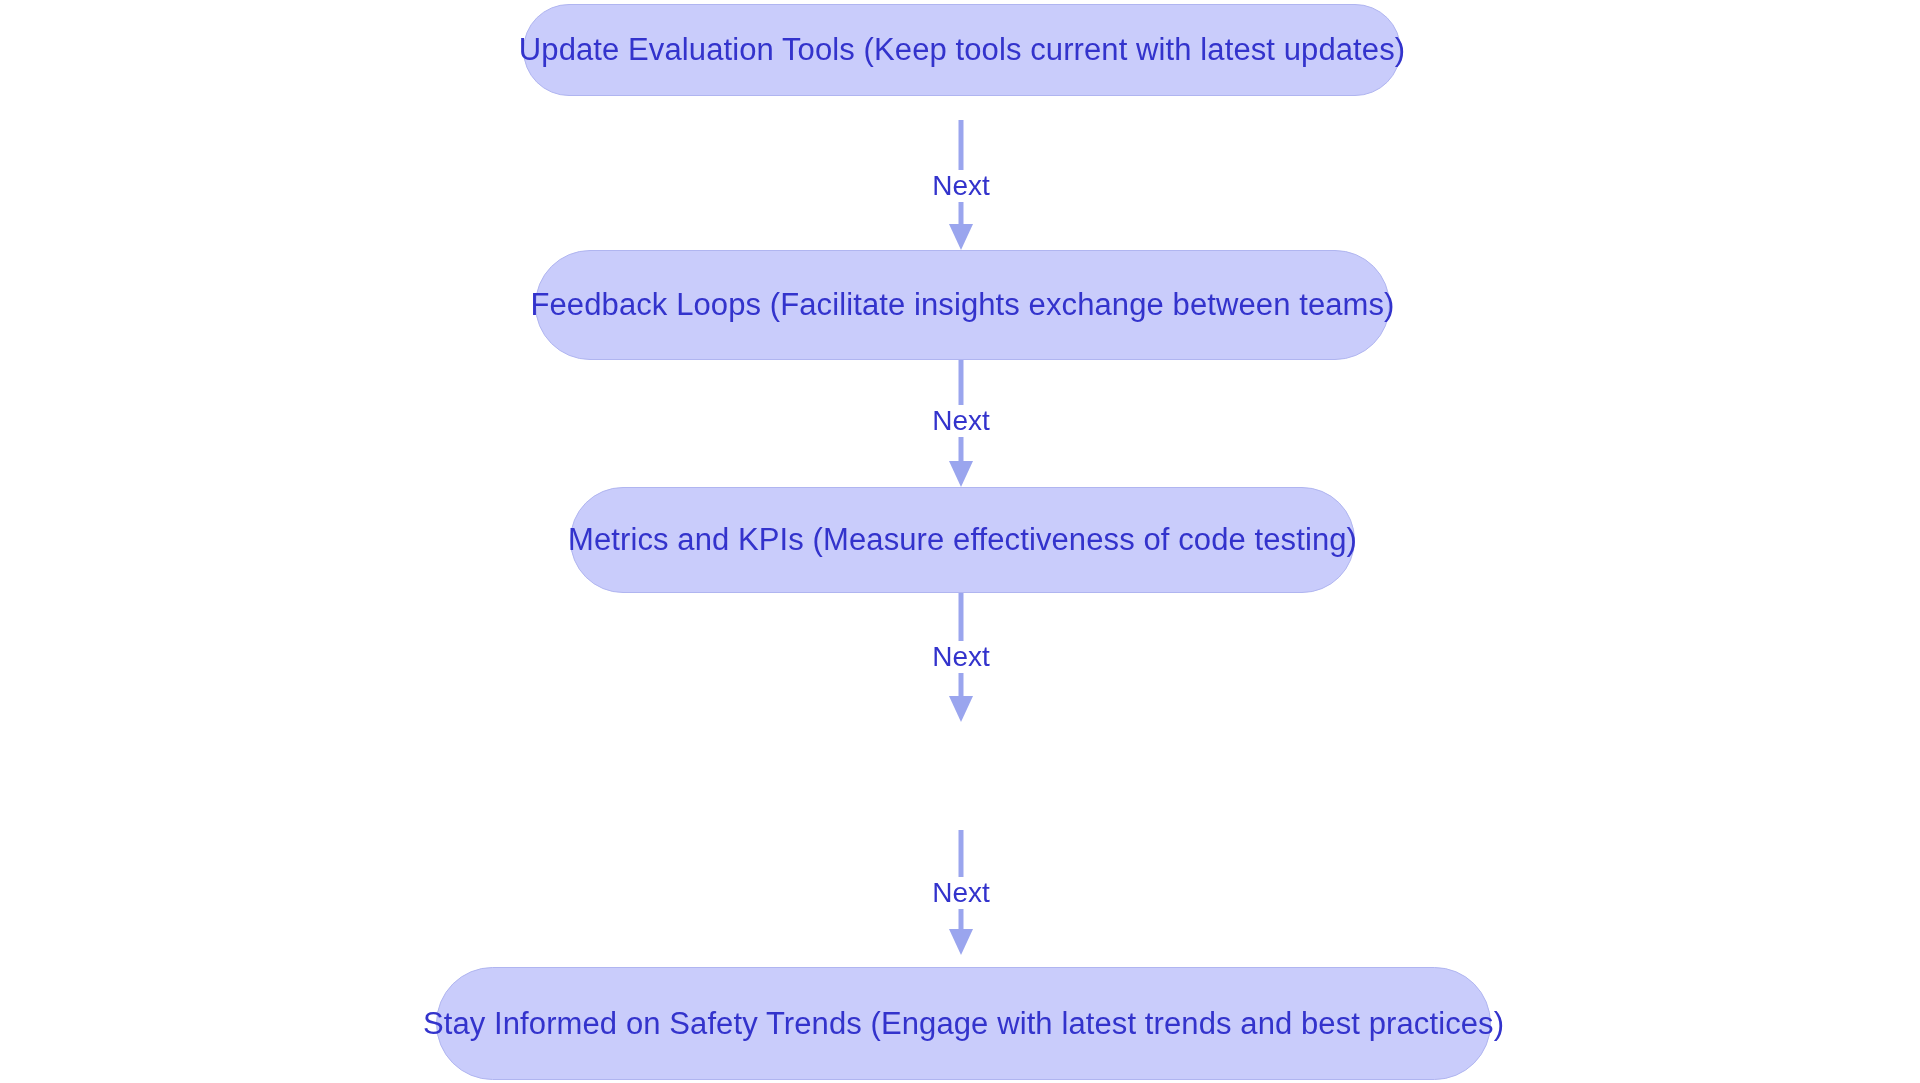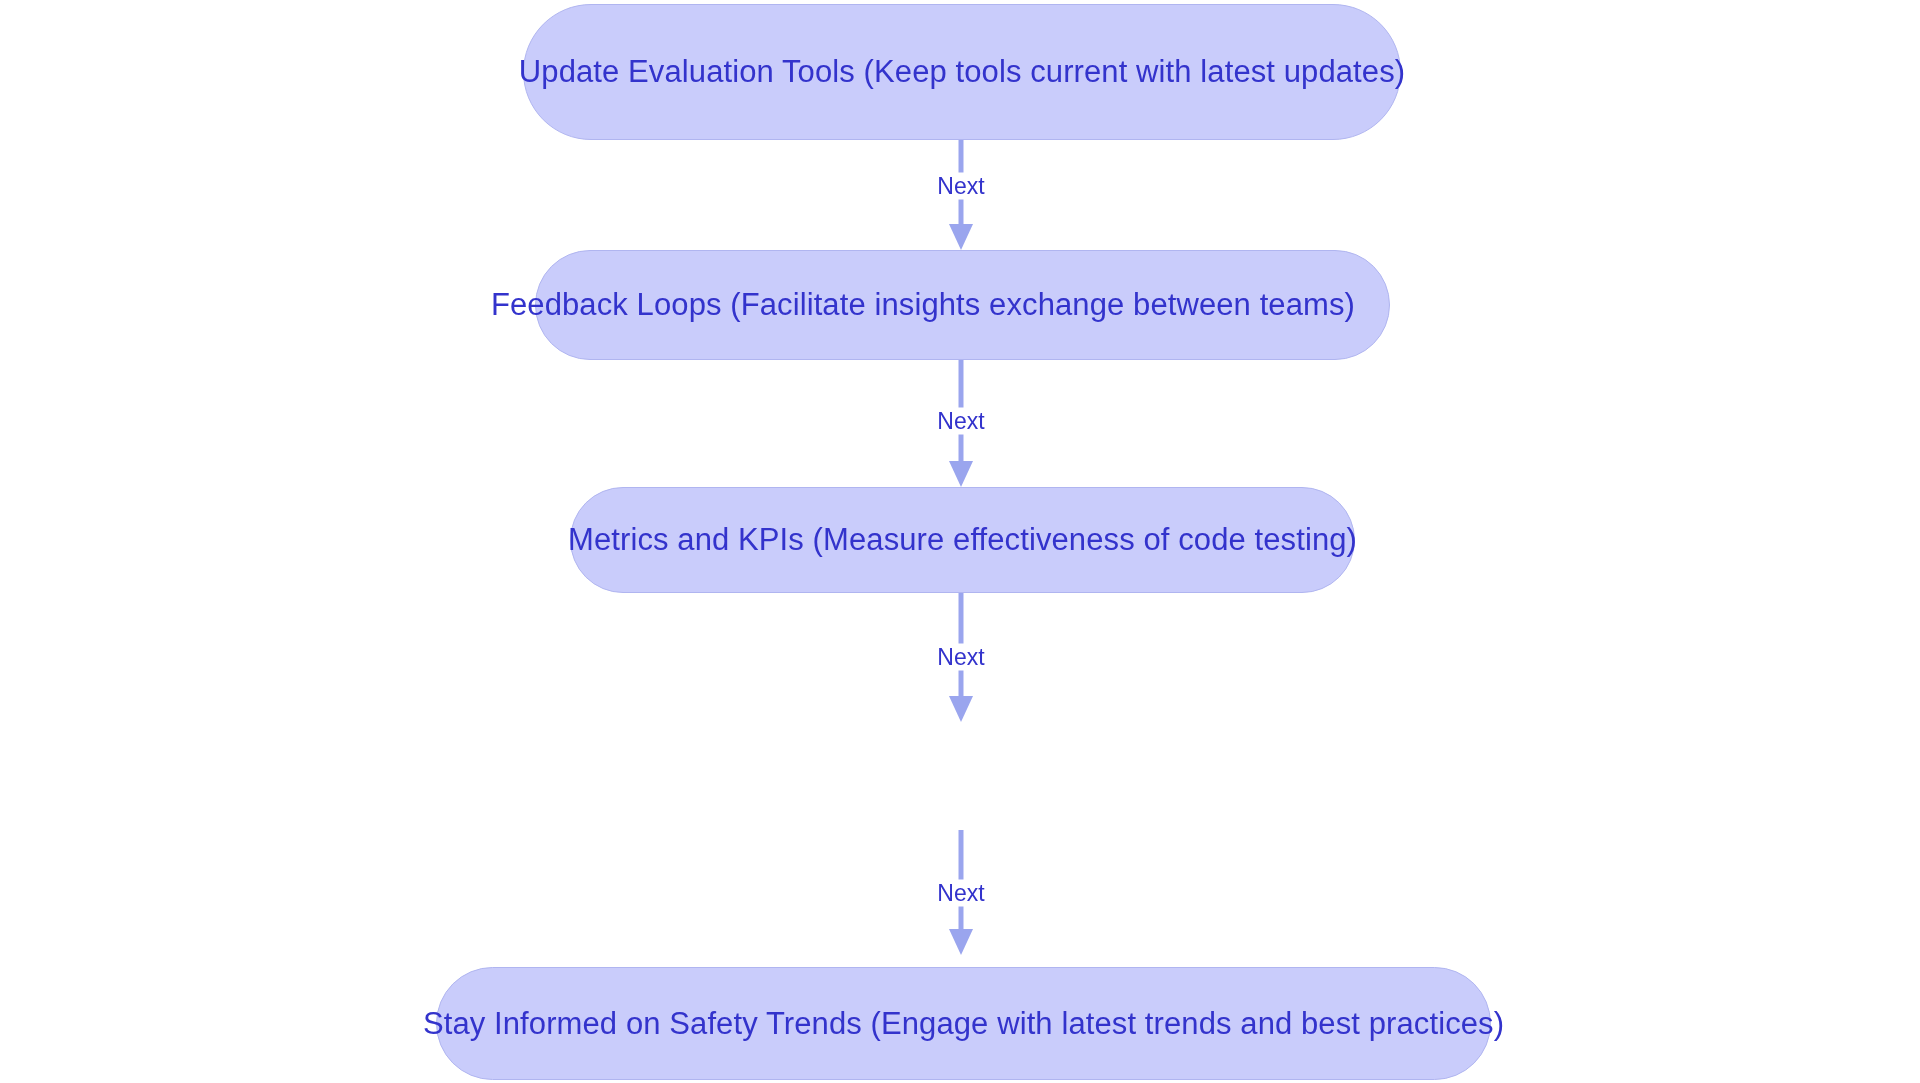--- a/index.html
+++ b/index.html
@@ -40,22 +40,22 @@
     white-space: nowrap;
     font-weight: 400;
   }
   .node .node-label {
     display: block;
     padding: 0 34px;
     color: #3333cc;
   }
 
   
-  #node-0 { left: 523px;  top: 4px;   width: 878px;  height: 136px; }
-  #node-1 { left: 535px;  top: 250px; width: 855px;  height: 110px; justify-content: flex-end; }
+  #node-0 { left: 523px;  top: 4px;   width: 878px;  height: 92px; }
+  #node-1 { left: 535px;  top: 250px; width: 855px;  height: 110px; }
   #node-2 { left: 570px;  top: 487px; width: 785px;  height: 106px; }
   #node-3 { left: 540px;  top: 722px; width: 845px;  height: 108px; }
   #node-4 { left: 436px;  top: 955px; width: 1055px; height: 113px; margin-top: 12px; }
 
   
   .edge {
     position: absolute;
     left: 0;
     top: 0;
     width: 1920px;
@@ -71,21 +71,21 @@
   }
   .edge-arrow {
     fill: #9aa5ee;
     stroke: none;
   }
 
   .edge-label {
     position: absolute;
     transform: translate(-50%, -50%);
     color: #3333cc;
-    font-size: 23px;
+    font-size: 28px;
     line-height: 1;
     background: #ffffff;
     padding: 2px 7px;
     white-space: nowrap;
   }
   #edge-label-0 { left: 961px; top: 186px; }
   #edge-label-1 { left: 961px; top: 421px; }
   #edge-label-2 { left: 961px; top: 657px; }
   #edge-label-3 { left: 961px; top: 893px; }
 </style>

